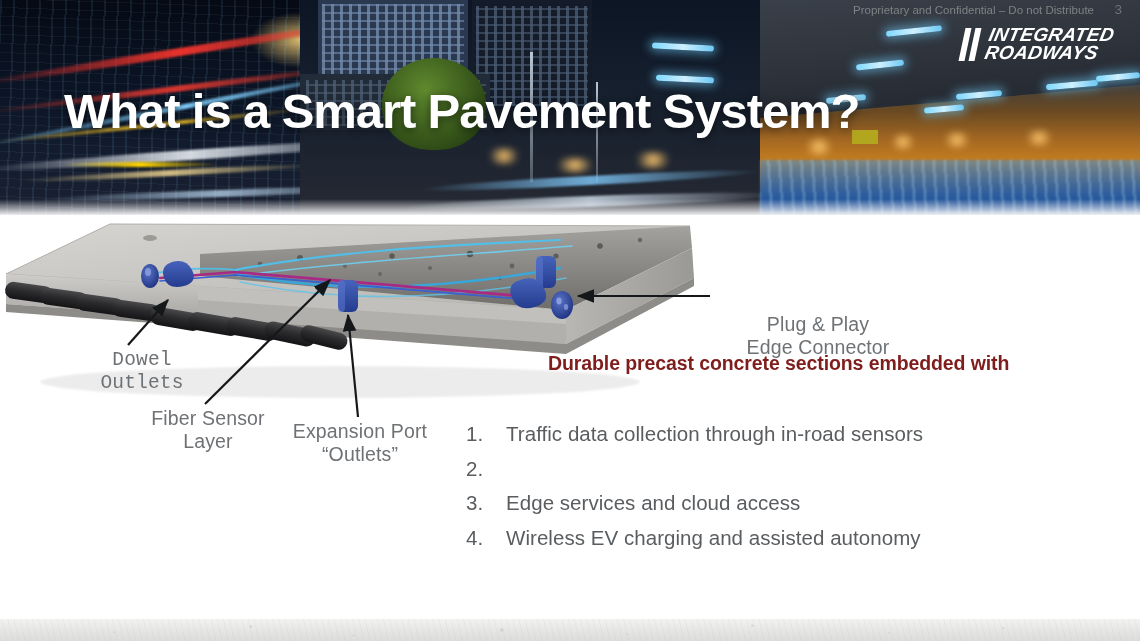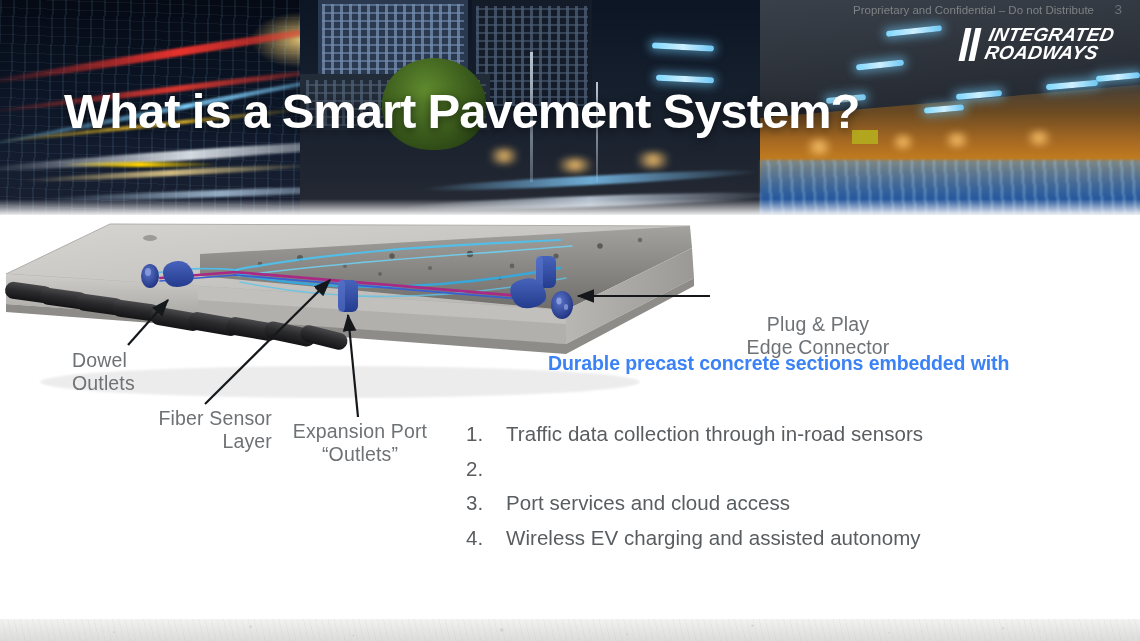--- a/index.html
+++ b/index.html
@@ -88,31 +88,31 @@
     display:block; color:#fff; font-weight:700; font-style:italic;
     font-size:19px; letter-spacing:.3px;
   }
 
   
   .diagram{ position:absolute; left:0; top:212px; width:720px; height:200px; }
   .diagram svg{ display:block; }
 
   
   .callout{ position:absolute; color:#6f7275; font-size:19.5px; line-height:1.19; letter-spacing:.15px; }
-  .callout.c-dowel{ left:72px; top:349px; width:140px; text-align:left; }
-  .callout.c-fiber{ left:144px; top:407px; width:128px; text-align:right; }
+  .callout.c-dowel{ left:72px; top:349px; width:140px; text-align:center;font-family:Liberation Mono, monospace; }
+  .callout.c-fiber{ left:144px; top:407px; width:128px; text-align:center; }
   .callout.c-exp{ left:287px; top:420px; width:146px; text-align:center; }
   .callout.c-plug{ left:718px; top:281px; width:200px; text-align:center;margin-top:32px; }
 
   .leaders{ position:absolute; left:0; top:0; width:1140px; height:641px; pointer-events:none; }
 
   
   .lede{
     position:absolute; left:548px; top:350px; width:560px;
-    font-size:19.5px; font-weight:700; color:#3b82f6; line-height:1.36; letter-spacing:-.1px;
+    font-size:19.5px; font-weight:700; color:#7f1d1d; line-height:1.36; letter-spacing:-.1px;
   }
   .numlist{ position:absolute; left:466px; top:422px; width:660px; }
   .numlist .row{ display:flex; align-items:baseline; margin-bottom:10.5px; }
   .numlist .n{ width:40px; flex:0 0 40px; color:#5a5d60; font-size:20.5px; }
   .numlist .t{ color:#5a5d60; font-size:20.5px; letter-spacing:.05px; white-space:nowrap; }
 
   
   .tagline{
     position:absolute; left:14px; top:602px;
     font-size:8.5px; font-weight:700; letter-spacing:4.3px; color:#9fa3a7; white-space:nowrap;
@@ -370,21 +370,21 @@
   <div class="numlist">
     <div class="row">
       <span class="n">1.</span>
       <span class="t">Traffic data collection through in-road sensors</span>
     </div>
     <div class="row">
       <span class="n">2.</span>
     </div>
     <div class="row">
       <span class="n">3.</span>
-      <span class="t">Port services and cloud access</span>
+      <span class="t">Edge services and cloud access</span>
     </div>
     <div class="row">
       <span class="n">4.</span>
       <span class="t">Wireless EV charging and assisted autonomy</span>
     </div>
   </div>
 
   <div class="bottom-strip"></div>
   <div class="confid">Proprietary and Confidential – Do not Distribute</div>
   <div class="pagenum">3</div>

